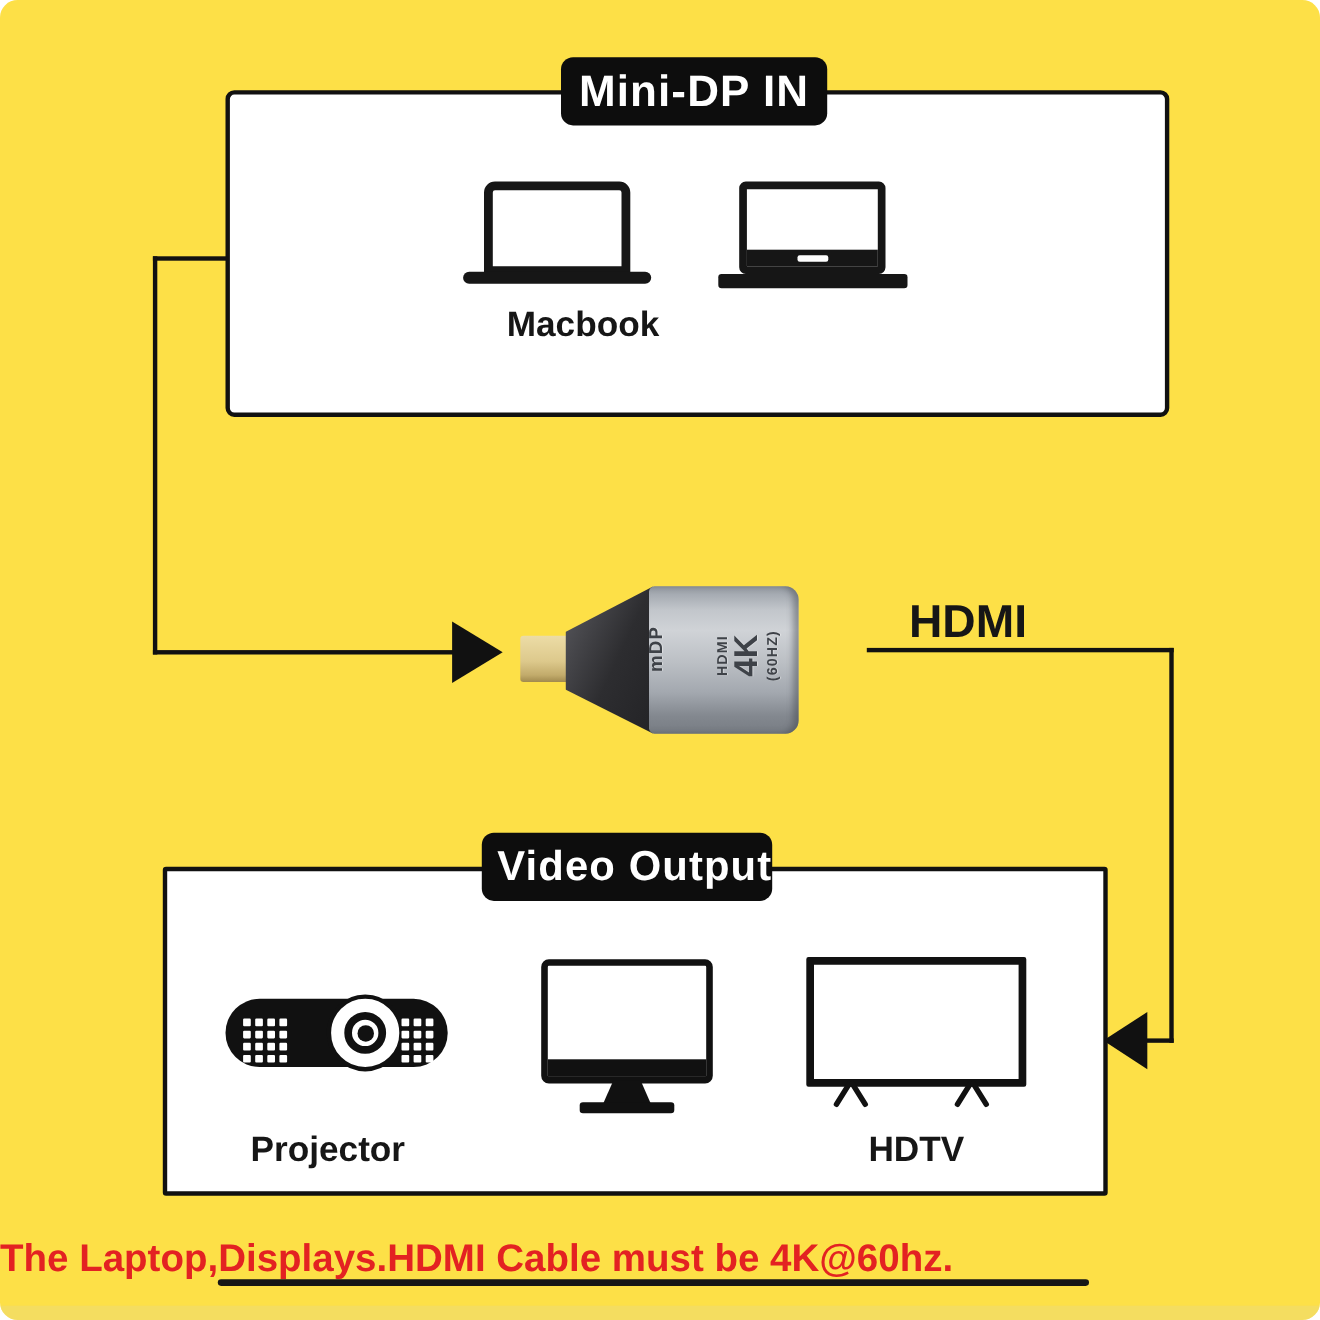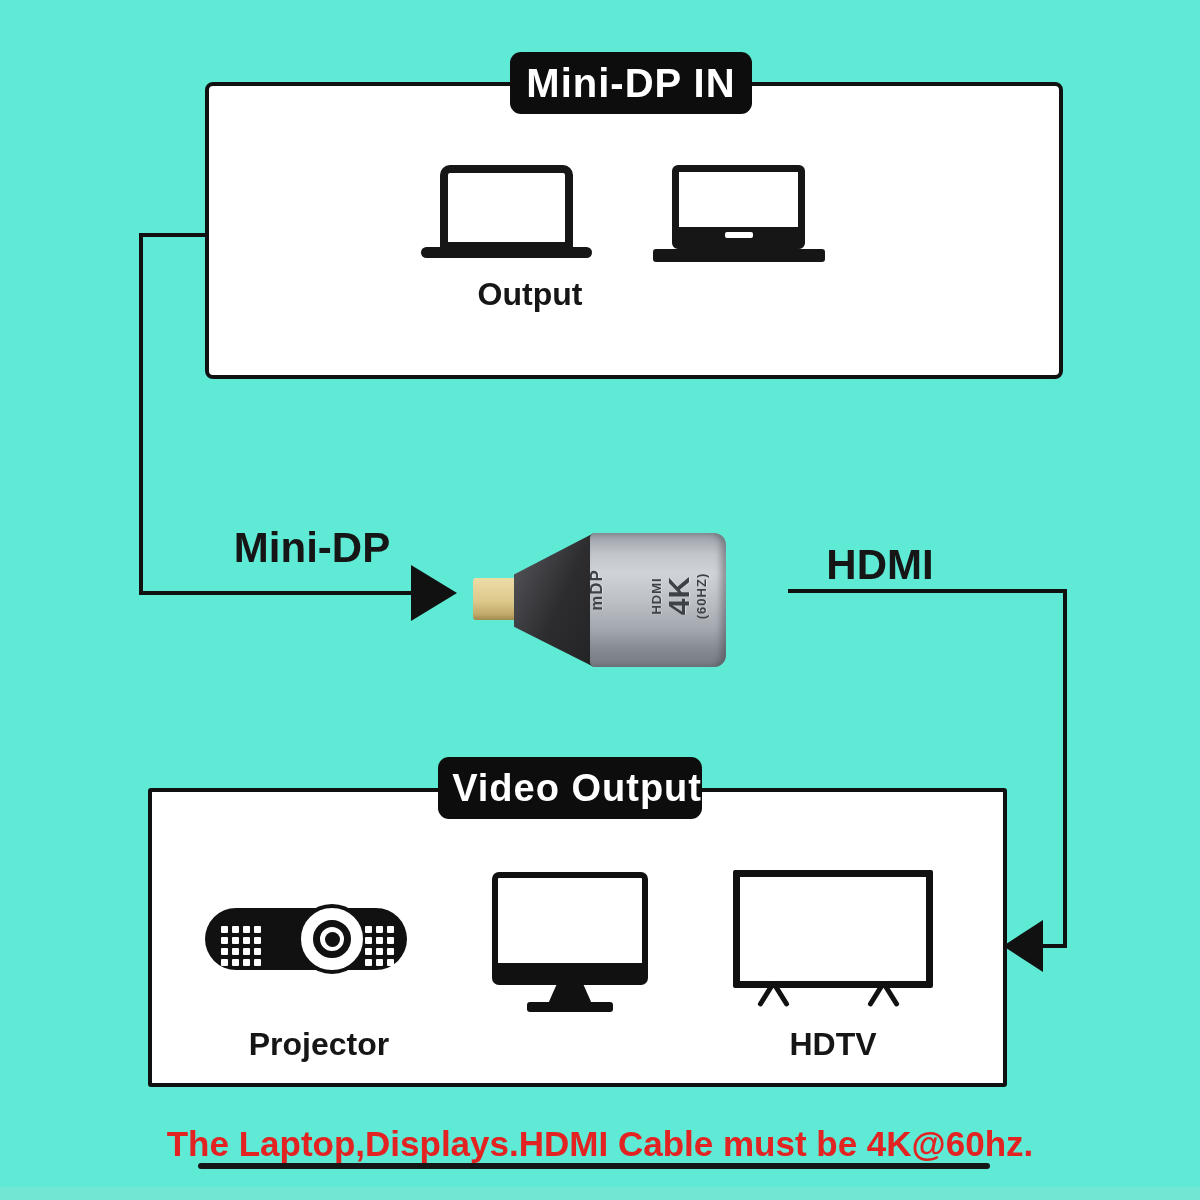--- a/index.html
+++ b/index.html
@@ -1,18 +1,18 @@
 <!DOCTYPE html>
 <html><head>
 <meta charset="utf-8">
 <style>
   html,body{margin:0;padding:0;background:#ffffff;}
   .canvas{
-    position:relative;width:1200px;height:1200px;background:#5eead4;overflow:hidden;
-    font-family:"Liberation Sans", sans-serif;color:#111;
+    position:relative;width:1200px;height:1200px;background:#fde047;overflow:hidden;
+    font-family:"Liberation Sans", sans-serif;color:#111;border-radius:16px;
   }
   
   .hline,.vline{position:absolute;background:#111;}
   
   .group-box{position:absolute;border:4px solid #111;background:#fff;}
   .top-box{left:205px;top:82px;width:850px;height:289px;border-radius:8px;}
   .out-box{left:148px;top:788px;width:851px;height:291px;border-radius:3px;}
   .black-pill{
     position:absolute;background:#0d0d0d;border-radius:11px;color:#fff;
     display:flex;align-items:center;justify-content:center;
@@ -78,55 +78,54 @@
   .mon-base{position:absolute;left:35px;top:130px;width:86px;height:10px;background:#111;border-radius:3px;}
   
   .tv{position:absolute;left:733px;top:870px;width:200px;height:142px;}
   .tv-screen{position:absolute;left:0;top:0;width:200px;height:118px;border:7px solid #111;
     box-sizing:border-box;border-radius:2px;background:#fff;}
   .tv-leg{position:absolute;top:113px;width:36px;height:28px;}
   .tv-leg span{position:absolute;top:0;left:16px;width:5px;height:27px;background:#111;border-radius:2px;}
   .tv-leg .l{transform:rotate(32deg);transform-origin:top center;}
   .tv-leg .r{transform:rotate(-32deg);transform-origin:top center;}
   
-  .footnote{position:absolute;left:0;top:1124px;width:1200px;text-align:center;
+  .footnote{position:absolute;left:0;top:1124px;width:1200px;text-align:left;
     font-size:35px;font-weight:bold;color:#e32222;}
   .foot-rule{position:absolute;left:198px;top:1163px;width:792px;height:6px;background:#161616;border-radius:3px;}
   .bottom-band{position:absolute;left:0;top:1187px;width:1200px;height:13px;background:rgba(205,210,212,.18);}
 </style>
 </head>
 <body>
 
 <div class="canvas">
 
   <div class="group-box top-box"></div>
   <div class="black-pill pill-top">
     <span>Mini-DP IN</span>
   </div>
 
   <div>
     <div class="mac-screen"></div>
     <div class="mac-base"></div>
   </div>
-  <div class="dev-label" style="left:430px;top:276px;width:200px;">Output</div>
+  <div class="dev-label" style="left:430px;top:276px;width:200px;">Macbook</div>
 
   <div>
     <div class="lap-screen">
       <div class="lap-bezel">
           <div class="lap-notch"></div>
         </div>
     </div>
     <div class="lap-base"></div>
   </div>
 
   <div class="hline" style="left:139px;top:233px;width:68px;height:4px;"></div>
   <div class="vline" style="left:139px;top:233px;width:4px;height:362px;"></div>
   <div class="hline" style="left:139px;top:591px;width:274px;height:4px;"></div>
   <div class="arrow-right" style="left:411px;top:565px;"></div>
-  <div class="conn-label" style="left:232px;top:524px;width:160px;text-align:center;">Mini-DP</div>
 
   <div>
     <div class="plug"></div>
     <div class="funnel"></div>
     <div class="abody"></div>
     <div class="rot-wrap mdp-wrap">
       <div class="rot-inner">
         <span class="mdp-text">mDP</span>
       </div>
     </div>
@@ -183,21 +182,21 @@
         <span class="dot"></span>
         <span class="dot"></span>
       <span class="dot"></span>
         <span class="dot"></span>
         <span class="dot"></span>
       <span class="dot"></span>
         <span class="dot"></span>
         <span class="dot"></span>
     </div>
   </div>
-  <div class="dev-label" style="left:218px;top:1026px;width:202px;">Projector</div>
+  <div class="dev-label" style="left:197px;top:1026px;width:202px;">Projector</div>
 
   <div class="mon">
     <div class="mon-screen">
         <div class="mon-bezel"></div>
       </div>
     <div class="mon-neck"></div>
     <div class="mon-base"></div>
   </div>
 
   <div class="tv">

